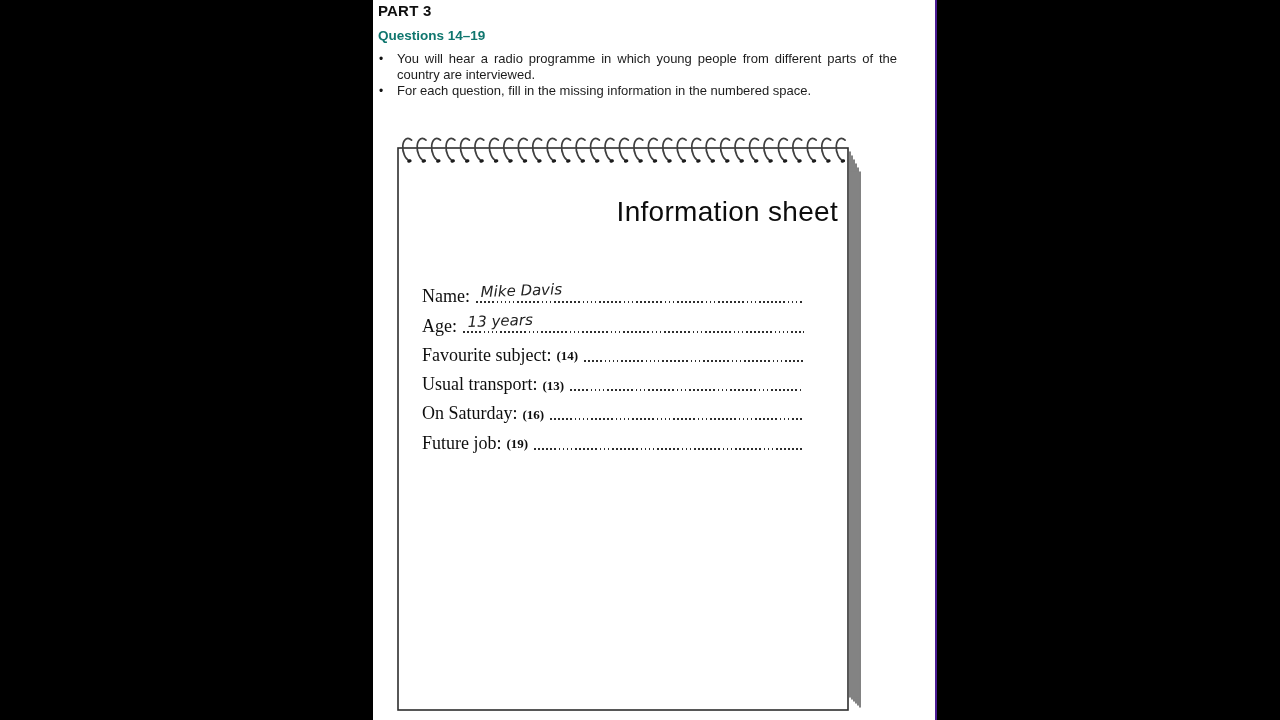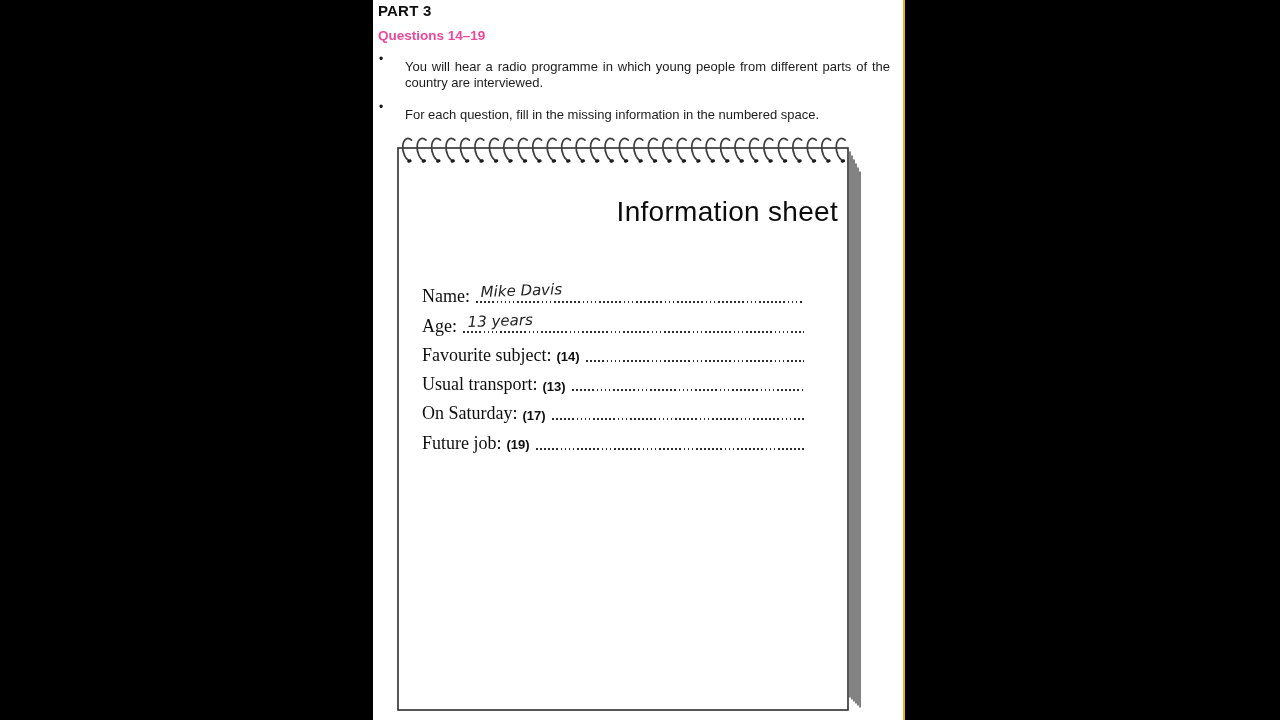--- a/index.html
+++ b/index.html
@@ -2,35 +2,35 @@
 <html><head>
 <meta charset="utf-8">
 <style>
   html,body{margin:0;padding:0;background:#000;}
   .stage{position:relative;width:1280px;height:720px;background:#000;overflow:hidden;
          font-family:"Liberation Sans",sans-serif;}
   .bar{position:absolute;top:0;height:720px;background:#000;}
   .bar.left{left:0;width:373px;}
   .bar.right{left:905px;width:375px;}
   .sheet{position:absolute;left:373px;top:0;width:530px;height:720px;background:#fff;
-         border-right:2px solid #eab308;}
+         border-right:2px solid #4c1d95;padding-left:32px;}
   .part-title{position:absolute;left:5px;top:2px;font-size:15px;font-weight:700;color:#0f0f0f;letter-spacing:.2px;}
-  .questions{position:absolute;left:5px;top:28px;font-size:13.5px;font-weight:700;color:#ec4899;}
+  .questions{position:absolute;left:5px;top:28px;font-size:13.5px;font-weight:700;color:#0f766e;}
   .bullets{position:absolute;left:5px;top:51px;width:520px;}
   .bullet-item{display:flex;align-items:flex-start;}
   .marker{width:18px;flex:none;font-size:12px;line-height:16px;color:#111;padding-left:1px;}
-  .btext{margin:8px;font-size:13px;line-height:16px;color:#1c1c1c;width:500px;}
+  .btext{margin:0;font-size:13px;line-height:16px;color:#1c1c1c;width:500px;}
   .justify{text-align:justify;}
   .nb{position:absolute;left:0;top:130px;}
   .nb-title{position:absolute;left:15px;top:196px;width:450px;text-align:right;
             font-size:28px;color:#0c0c0c;letter-spacing:.3px;}
   .form{position:absolute;left:49px;top:281px;width:382px;font-family:"Liberation Serif",serif;}
   .form-row{display:flex;align-items:flex-end;height:29.3px;position:relative;}
   .rlabel{font-size:18px;color:#0e0e0e;margin-bottom:3px;white-space:nowrap;}
-  .rnum{font-family:Liberation Sans, sans-serif;font-weight:700;font-size:13px;color:#0e0e0e;
+  .rnum{font-family:Liberation Serif, serif;font-weight:700;font-size:13px;color:#0e0e0e;
         margin:0 0 4.5px 5px;white-space:nowrap;}
   .leader{flex:1;height:2px;margin:0 0 7px 6px;position:relative;
           background-image:repeating-linear-gradient(to right,#2e2e2e 0 1.6px,transparent 1.6px 4.1px);}
   .leader.fixed{flex:none;width:176px;}
   .hand{font-family:"DejaVu Sans",sans-serif;font-style:italic;font-size:15px;color:#222;white-space:nowrap;}
   .overlay{position:absolute;left:5px;bottom:2px;transform:rotate(-2deg);transform-origin:left bottom;}
   .colon{font-size:16px;color:#0e0e0e;margin:0 0 3px 4px;}
   .inline-hand{margin:0 0 1px 14px;transform:rotate(-1deg);}
 </style>
 </head>
@@ -128,21 +128,21 @@
 
 
       <div class="form-row">
         <span class="rlabel">Usual transport:</span>
         <span class="rnum">(13)</span>
         <span class="leader"></span>
       </div>
 
       <div class="form-row">
         <span class="rlabel">On Saturday:</span>
-        <span class="rnum">(17)</span>
+        <span class="rnum">(16)</span>
         <span class="leader"></span>
       </div>
 
 
       <div class="form-row">
         <span class="rlabel">Future job:</span>
         <span class="rnum">(19)</span>
         <span class="leader"></span>
       </div>
 

